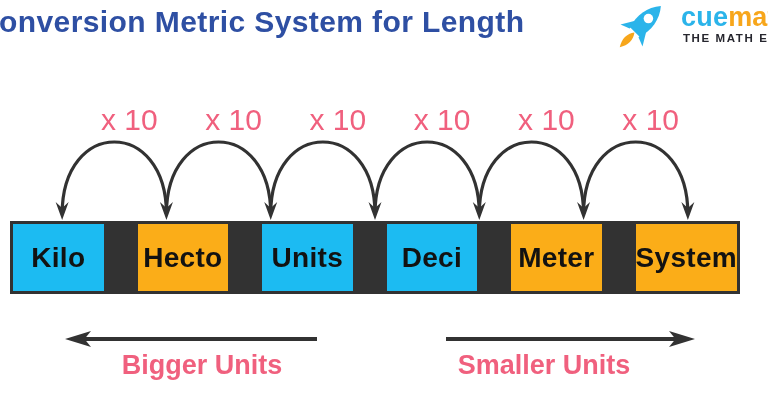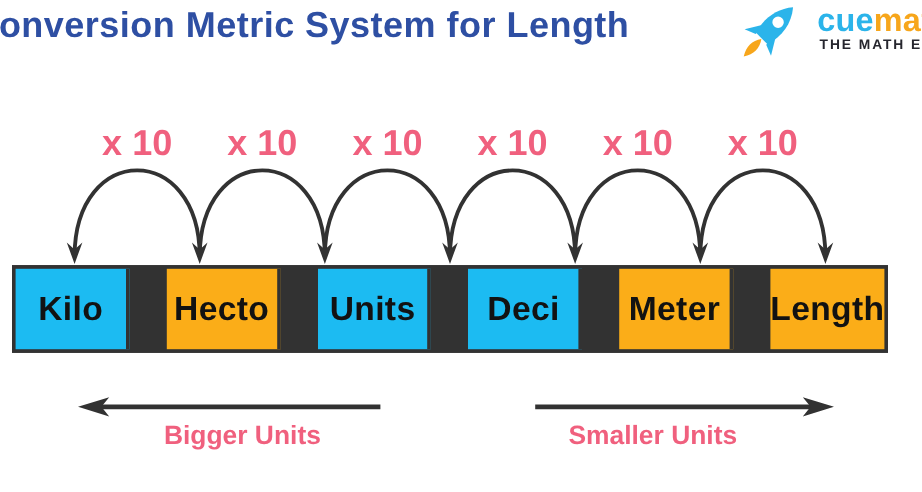--- a/index.html
+++ b/index.html
@@ -24,22 +24,22 @@
   }
   .brand .pre{color:var(--logo-cyan);}
   .brand .suf{color:var(--logo-orange);}
   .tagline{
     position:absolute;left:683px;top:32px;font-size:11.5px;font-weight:bold;
     letter-spacing:1.6px;color:var(--tagline-ink);white-space:nowrap;
   }
   
   .multiplier{
     position:absolute;top:105px;transform:translateX(-50%);
-    font-size:30px;font-weight:bold;color:var(--pink);
-    white-space:nowrap;line-height:1;
+    font-size:30px;font-weight:normal;color:var(--pink);
+    white-space:nowrap;line-height:1;margin-left:15px;
   }
   
   .overlay{position:absolute;left:0;top:0;}
   .arc{fill:none;stroke:var(--dark);stroke-width:3.2px;}
   .head{fill:var(--dark);stroke:none;}
   .axis-line{stroke:var(--dark);stroke-width:4px;}
   .axis-head{fill:var(--dark);}
   
   .unit-row{
     position:absolute;left:10px;top:221px;width:730px;height:73px;
@@ -51,21 +51,21 @@
     flex:1;display:flex;align-items:center;justify-content:center;
     font-size:28px;font-weight:bold;color:var(--ink);letter-spacing:.3px;
     border-right:3px solid var(--dark);
   }
   .unit-box:last-child{border-right:none;}
   .unit-box.cyan{background:var(--cyan);}
   .unit-box.orange{background:var(--orange);}
   
   .dir-label{
     position:absolute;top:352px;transform:translateX(-50%);
-    font-size:22px;font-weight:bold;color:var(--pink);
+    font-size:27px;font-weight:bold;color:var(--pink);
     white-space:nowrap;line-height:1;
   }
   .dir-label.bigger{left:202px;}
   .dir-label.smaller{left:544px;}
 </style>
 </head>
 <body>
 
 <div class="canvas">
 
@@ -117,19 +117,19 @@
       <path d="M 577.0714285714286 202 L 583.5714285714286 220 L 590.0714285714286 202 L 583.5714285714286 208 Z" class="head"></path>
       <path d="M 681.3571428571429 202 L 687.8571428571429 220 L 694.3571428571429 202 L 687.8571428571429 208 Z" class="head"></path>
     </svg>
 
   <div class="unit-row">
       <div class="unit-box cyan">Kilo</div>
       <div class="unit-box orange">Hecto</div>
       <div class="unit-box cyan">Units</div>
       <div class="unit-box cyan">Deci</div>
       <div class="unit-box orange">Meter</div>
-      <div class="unit-box orange">Length</div>
+      <div class="unit-box orange">System</div>
     </div>
 
   <div class="dir-label bigger">Bigger Units</div>
   <div class="dir-label smaller">Smaller Units</div>
 
 </div>
 
 </body></html>

